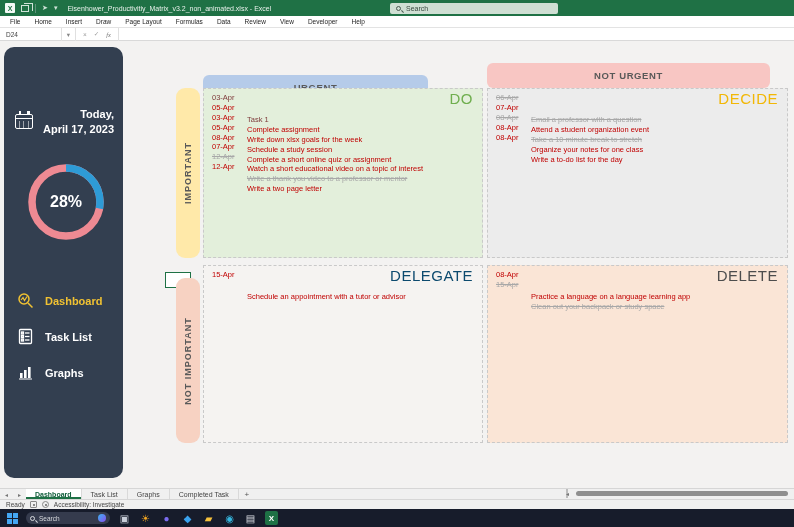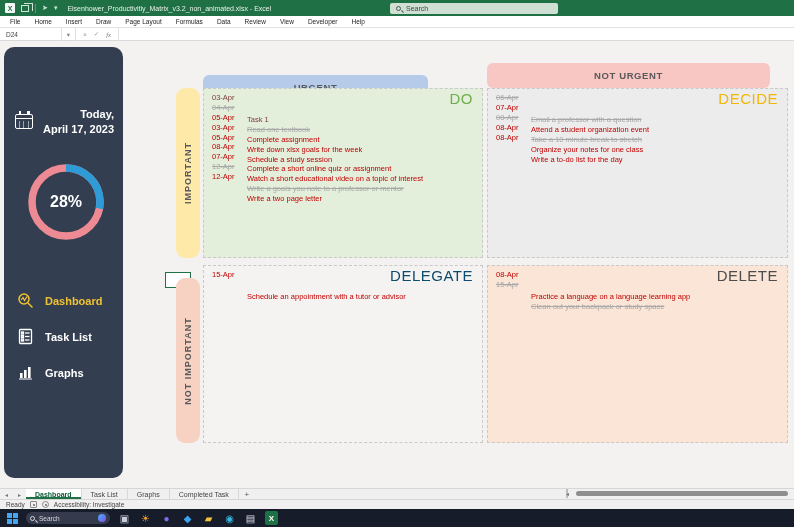--- a/index.html
+++ b/index.html
@@ -196,24 +196,20 @@
 
   <div class="sel-box"></div>
 
   <div class="quad" style="left: 203px; top: 88px; width: 280px; height: 170px; background: rgb(227, 239, 219);">
     <div class="quad-label" style="color: rgb(111, 174, 78);">DO</div>
     <div class="tasks">
         <div class="task-row" style="color: rgb(126, 58, 58);">
           <span class="task-date">03-Apr</span>
           <span class="task-text">Task 1</span>
         </div>
-        <div class="task-row done" style="color: rgb(168, 168, 168);">
-          <span class="task-date">04-Apr</span>
-          <span class="task-text">Read one textbook</span>
-        </div>
         <div class="task-row" style="color: rgb(192, 0, 0);">
           <span class="task-date">05-Apr</span>
           <span class="task-text">Complete assignment</span>
         </div>
         <div class="task-row" style="color: rgb(192, 0, 0);">
           <span class="task-date">03-Apr</span>
           <span class="task-text">Write down xlsx goals for the week</span>
         </div>
         <div class="task-row" style="color: rgb(192, 0, 0);">
           <span class="task-date">05-Apr</span>
@@ -222,21 +218,21 @@
         <div class="task-row" style="color: rgb(192, 0, 0);">
           <span class="task-date">08-Apr</span>
           <span class="task-text">Complete a short online quiz or assignment</span>
         </div>
         <div class="task-row" style="color: rgb(192, 0, 0);">
           <span class="task-date">07-Apr</span>
           <span class="task-text">Watch a short educational video on a topic of interest</span>
         </div>
         <div class="task-row done" style="color: rgb(168, 168, 168);">
           <span class="task-date">12-Apr</span>
-          <span class="task-text">Write a goals you note to a professor or mentor</span>
+          <span class="task-text">Write a thank you video to a professor or mentor</span>
         </div>
         <div class="task-row" style="color: rgb(192, 0, 0);">
           <span class="task-date">12-Apr</span>
           <span class="task-text">Write a two page letter</span>
         </div>
       </div>
   </div>
   <div class="quad" style="left: 487px; top: 88px; width: 301px; height: 170px; background: rgb(236, 236, 236);">
     <div class="quad-label" style="color: rgb(242, 183, 5);">DECIDE</div>
     <div class="tasks">

